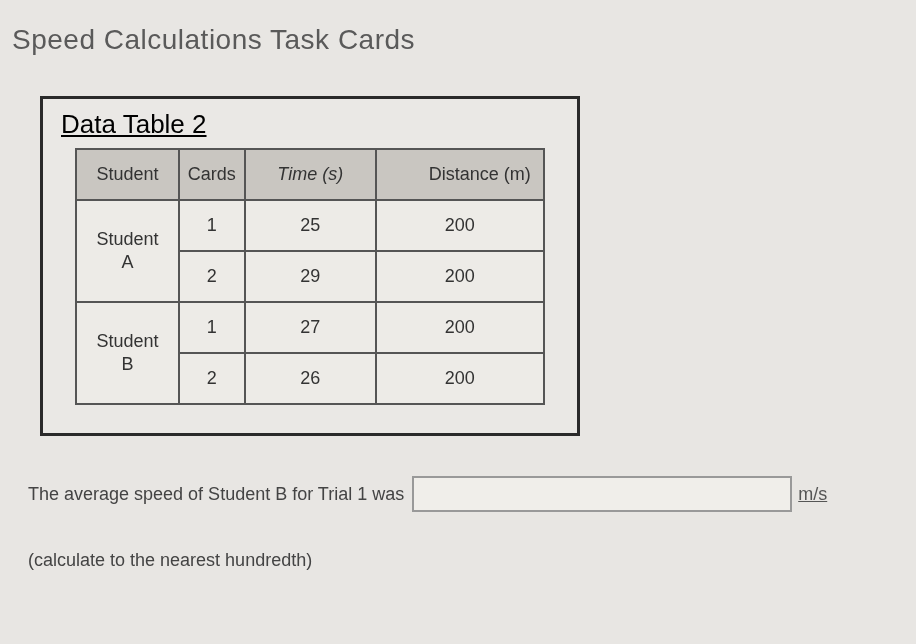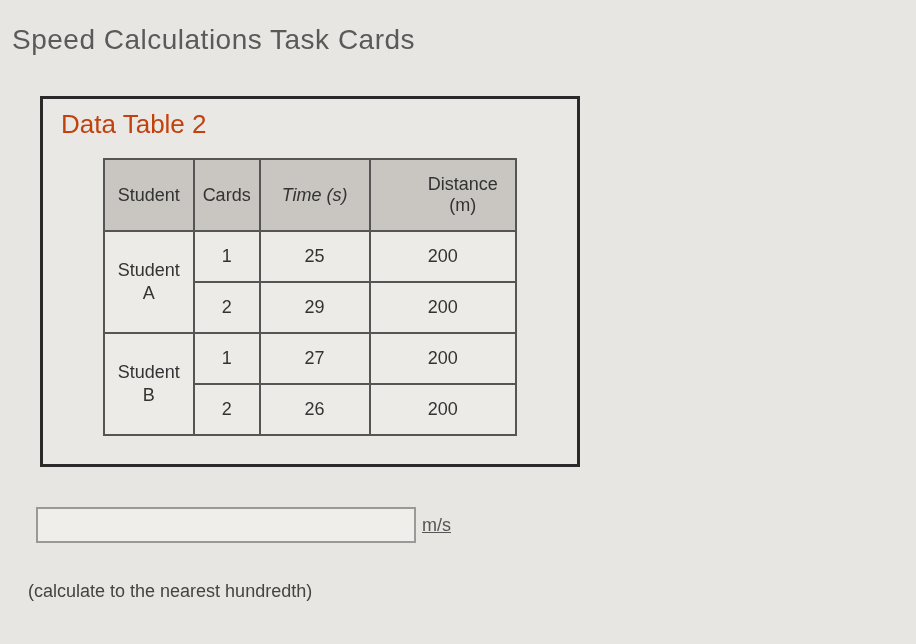--- a/index.html
+++ b/index.html
@@ -25,28 +25,29 @@
     }
     .table-card {
       margin: 40px 0 0 40px;
       width: 540px;
       border: 3px solid #2a2a2a;
       background: #eae8e5;
       padding: 10px 18px 28px 18px;
     }
     .table-title {
       font-size: 26px;
-      color: #c2410c;
-      margin-bottom: 18px;
+      color: #000000;
+      margin-bottom: 8px;
       font-weight: 400;
+      text-decoration: underline;
     }
     table {
       border-collapse: collapse;
       margin: 0 auto;
-      width: 414px;
+      width: 470px;
     }
     th, td {
       border: 2px solid #555;
       text-align: center;
       vertical-align: middle;
       font-size: 18px;
       color: #333;
     }
     th {
       background: #c9c6c1;
@@ -134,17 +135,18 @@
       <tr>
         <td>2</td>
         <td>26</td>
         <td>200</td>
       </tr>
     </tbody>
   </table>
 </div>
 
 <div class="question-row">
+  <span>The average speed of Student B for Trial 1 was</span>
   <input class="answer-input" type="text" value="" style="">
   <span class="unit-label">m/s</span>
 </div>
 
 <div class="instruction">(calculate to the nearest hundredth)</div>
 
 </body></html>

